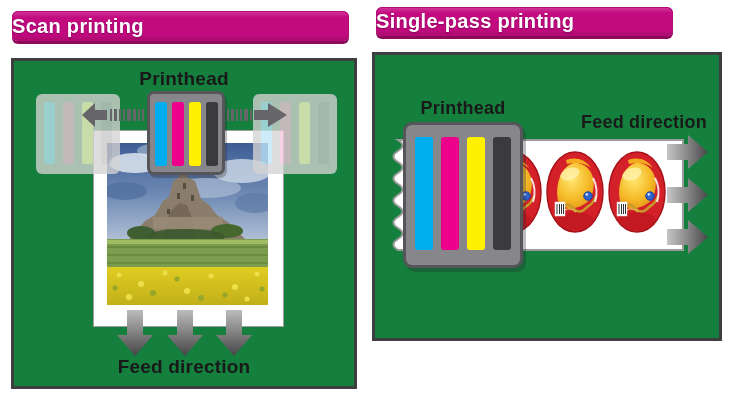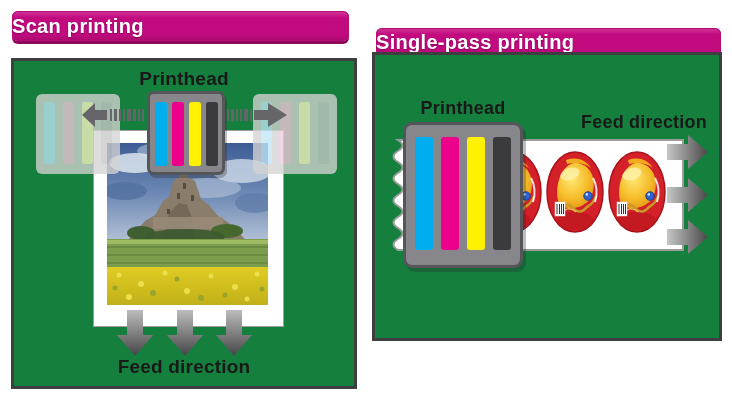--- a/index.html
+++ b/index.html
@@ -12,21 +12,21 @@
     position:absolute; border-radius:6px;
     background:linear-gradient(180deg,#d2389b 0%, #c30b80 22%, #c30b80 78%, #aa0a6c 100%);
     box-shadow:0 3px 0 #8c0a59, inset 0 0 0 1px #b30c75;
     display:flex; align-items:center; justify-content:flex-start;
   }
   .banner span {
     color:#ffffff; font-size:20px; font-weight:bold; letter-spacing:.3px;
     text-shadow:0 1px 2px rgba(110,0,75,.75);
   }
   #banner-left  { left:12px;  top:11px; width:337px; height:30px; }
-  #banner-right { left:376px; top:28px; width:345px; height:29px; }
+  #banner-right { left:376px; top:7px; width:297px; height:29px; }
 
   
   .dbox { position:absolute; background:#15803d; border:3px solid #3e3e40; }
   #box-left  { left:11px;  top:58px; width:340px; height:325px; }
   #box-right { left:372px; top:52px; width:344px; height:283px; }
 
   .diagram-label {
     position:absolute; color:#191919; font-weight:bold; font-size:19px;
     text-align:center; z-index:7; letter-spacing:.2px;
   }

